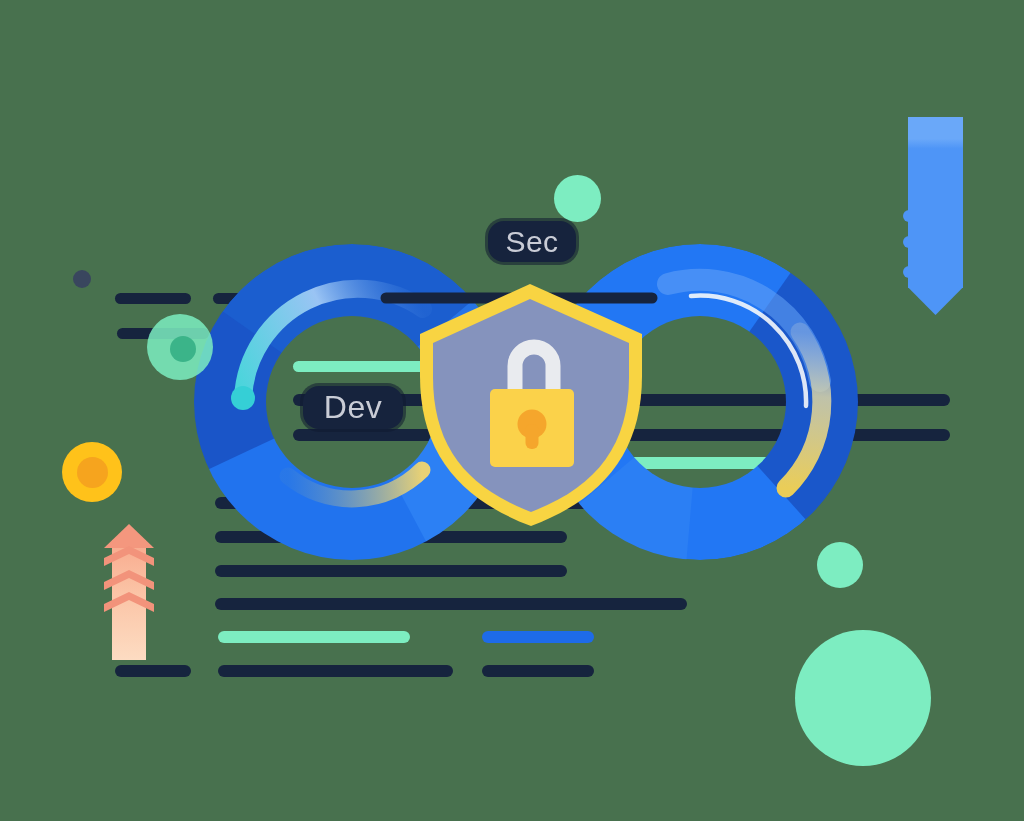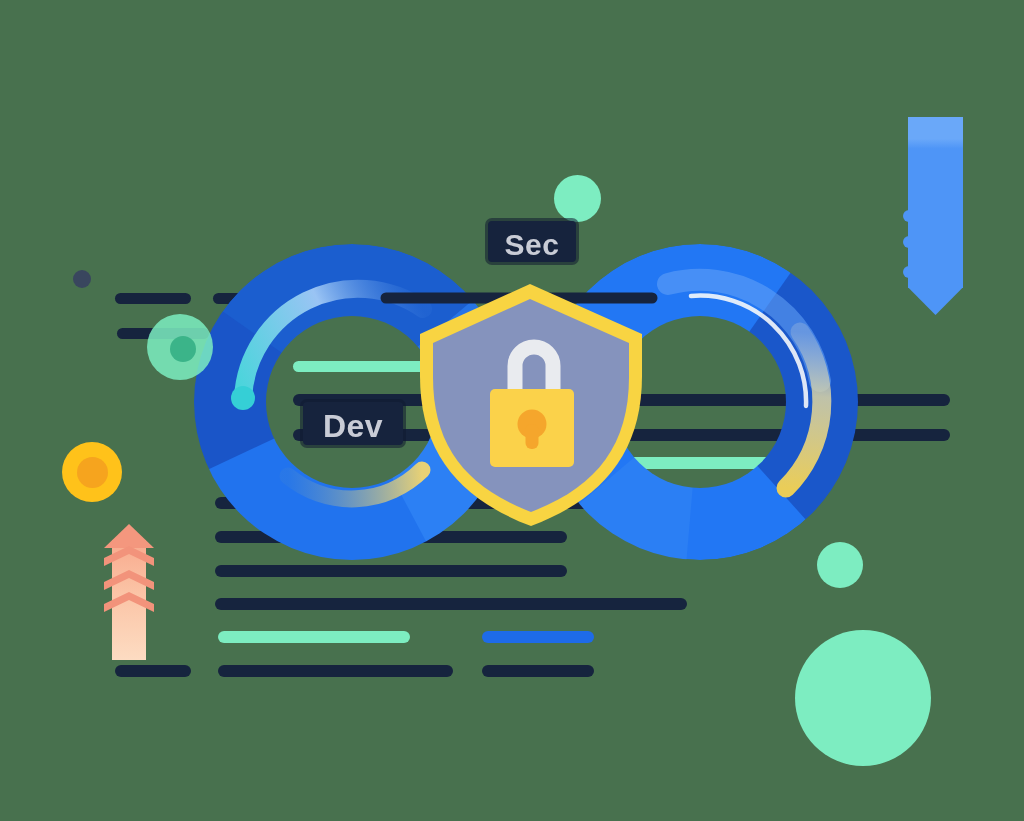--- a/index.html
+++ b/index.html
@@ -4,23 +4,23 @@
 <style>
   html,body{margin:0;padding:0;}
   body{font-family:"Liberation Sans", sans-serif;}
   #canvas{position:relative;width:1024px;height:821px;overflow:hidden;background:var(--background,#48714E);}
   .line{position:absolute;height:11px;border-radius:7px;background:var(--navy,#16243E);z-index:1;}
   .line.mint{background:var(--mint,#7DEDC1);}
   .line.blue{background:var(--blue-line,#1E6BE8);}
   .circle{position:absolute;border-radius:50%;z-index:1;}
   .svg-layer{position:absolute;left:0;top:0;z-index:2;pointer-events:none;}
   .label-pill{
-    position:absolute;z-index:3;display:flex;align-items:flex-end;justify-content:center;
+    position:absolute;z-index:3;display:flex;align-items:center;justify-content:center;
     background:var(--label-bg,#16233D);color:var(--label-text,#C9CCD6);
-    border-radius:4px;font-weight:700;font-size:32px;letter-spacing:.5px;
+    border-radius:16px;font-weight:400;font-size:32px;letter-spacing:.5px;
     box-shadow:0 0 0 3px rgba(16,26,48,.55);
   }
   .banner{
     position:absolute;left:908px;top:117px;width:55px;height:198px;z-index:1;
     background:linear-gradient(180deg,#6AA8F9 0%,#6AA8F9 11%,var(--banner-blue,#4E95F7) 16%);
     clip-path:polygon(0 0,100% 0,100% 86%,50% 100%,0 86%);
   }
   .banner-bump{position:absolute;width:7px;height:12px;border-radius:6px 0 0 6px;background:var(--banner-blue,#4E95F7);z-index:1;}
   .arrow-bar{
     position:absolute;left:112px;top:540px;width:34px;height:120px;z-index:1;
@@ -139,20 +139,20 @@
       <path d="M530,299 L433,343 L433,377 C433,446 466,487 531,512 C596,487 629,446 629,377 L629,343 Z" style="fill:var(--shield-body,#8593BD)"></path>
     </g>
     <g>
       <path d="M515,393 L515,366 A19,19 0 0 1 553,366 L553,393" fill="none" style="stroke:var(--lock-shackle,#E9EBEF)" stroke-width="15"></path>
       <rect x="490" y="389" width="84" height="78" rx="5" style="fill:var(--lock-yellow,#FBD24A)"></rect>
       <circle cx="532" cy="424" r="14.5" style="fill:var(--keyhole,#F5A62C)"></circle>
       <rect x="525.5" y="424" width="13" height="25" rx="6" style="fill:var(--keyhole,#F5A62C)"></rect>
     </g>
   </svg>
 
-  <div class="label-pill" style="left:303px;top:402px;width:100px;height:43px;">
+  <div class="label-pill" style="left:303px;top:386px;width:100px;height:43px;">
     <span>Dev</span>
   </div>
   <div class="label-pill" style="left:488px;top:221px;width:88px;height:41px;font-size:30px;">
     <span>Sec</span>
   </div>
 
 </div>
 
 </body></html>

